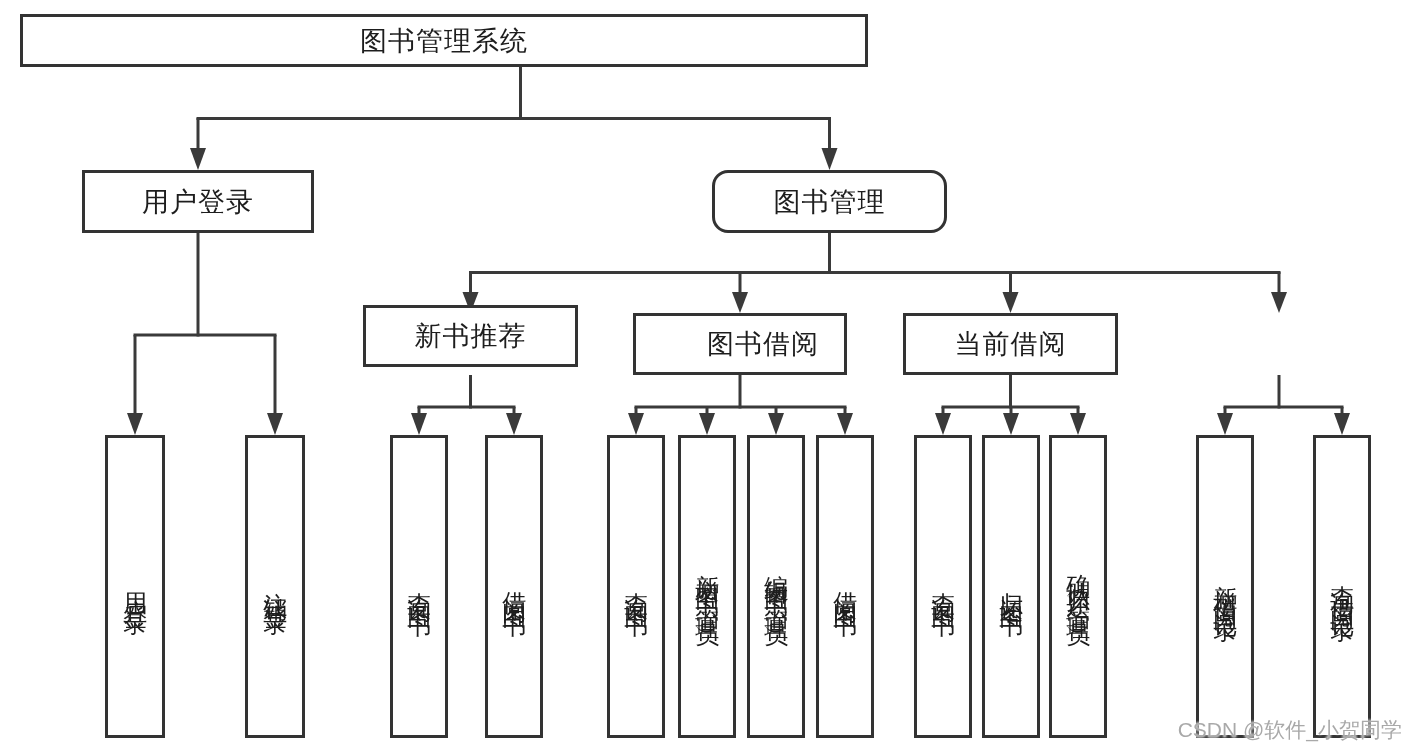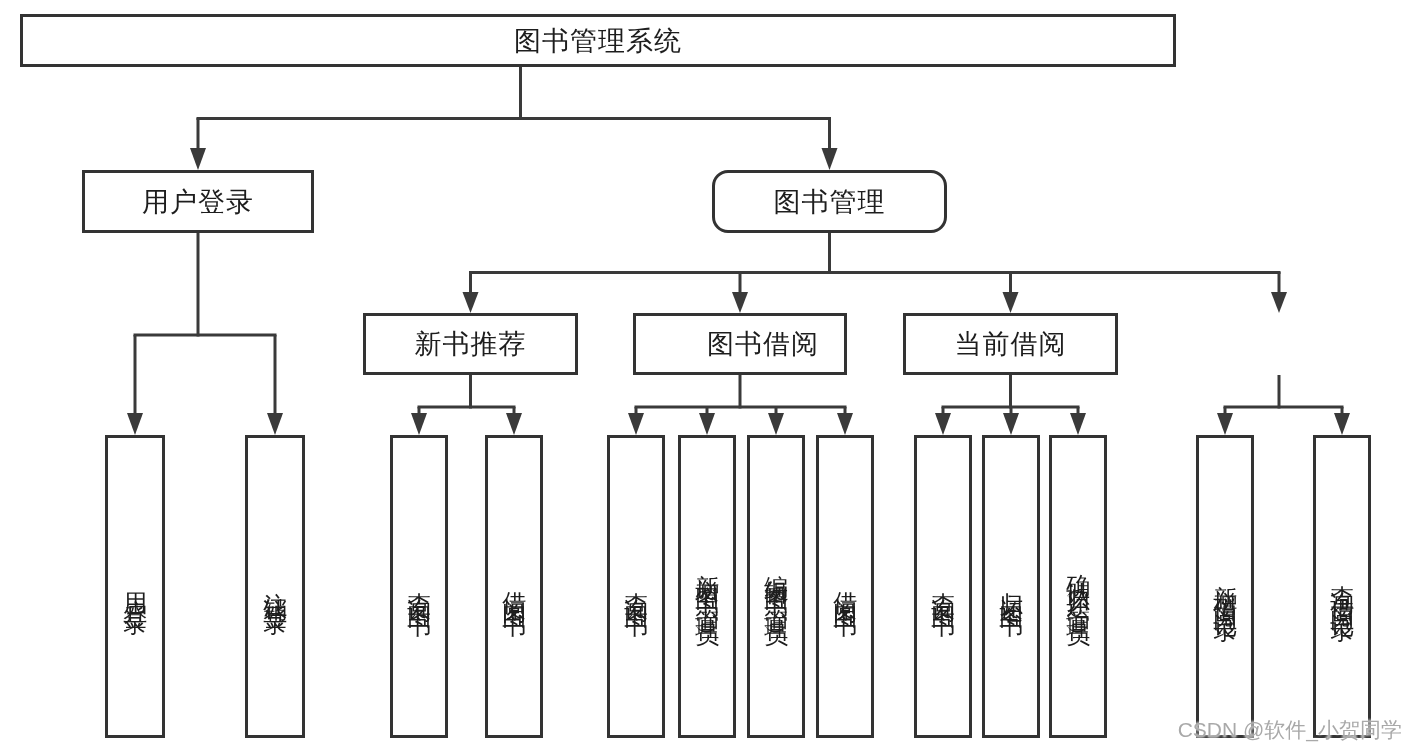--- a/index.html
+++ b/index.html
@@ -138,26 +138,26 @@
     <g>
       <line x1="1279" y1="375" x2="1279" y2="408.5"></line>
       <line x1="1223.5" y1="407" x2="1343.5" y2="407"></line>
       <line x1="1225" y1="407" x2="1225" y2="416"></line>
       <polygon points="1217,413 1233,413 1225,435"></polygon>
       <line x1="1342" y1="407" x2="1342" y2="416"></line>
       <polygon points="1334,413 1350,413 1342,435"></polygon>
     </g>
   </svg>
 
-  <div class="box" style="left:20px; top:14px; width:1156px; height:53px;font-family:Liberation Mono, monospace;">图书管理系统</div>
+  <div class="box" style="left:20px; top:14px; width:848px; height:53px;font-family:Liberation Mono, monospace;">图书管理系统</div>
 
   <div class="box" style="left:82px; top:170px; width:232px; height:63px;">用户登录</div>
   <div class="box" style="left:712px; top:170px; width:235px; height:63px;border-radius:16px;">图书管理</div>
 
-  <div class="box" style="left:363px; top:313px; width:215px; height:62px;">新书推荐</div>
+  <div class="box" style="left:363px; top:305px; width:215px; height:62px;">新书推荐</div>
   <div class="box" style="left:633px; top:313px; width:214px; height:62px;padding-left:46px;">图书借阅</div>
   <div class="box" style="left:903px; top:313px; width:215px; height:62px;">当前借阅</div>
 
   <div class="leaf" style="left:105px; width:60px;">
     <span class="vtext">用户登录</span>
   </div>
   <div class="leaf" style="left:245px; width:60px;">
     <span class="vtext">注销登录</span>
   </div>
 

